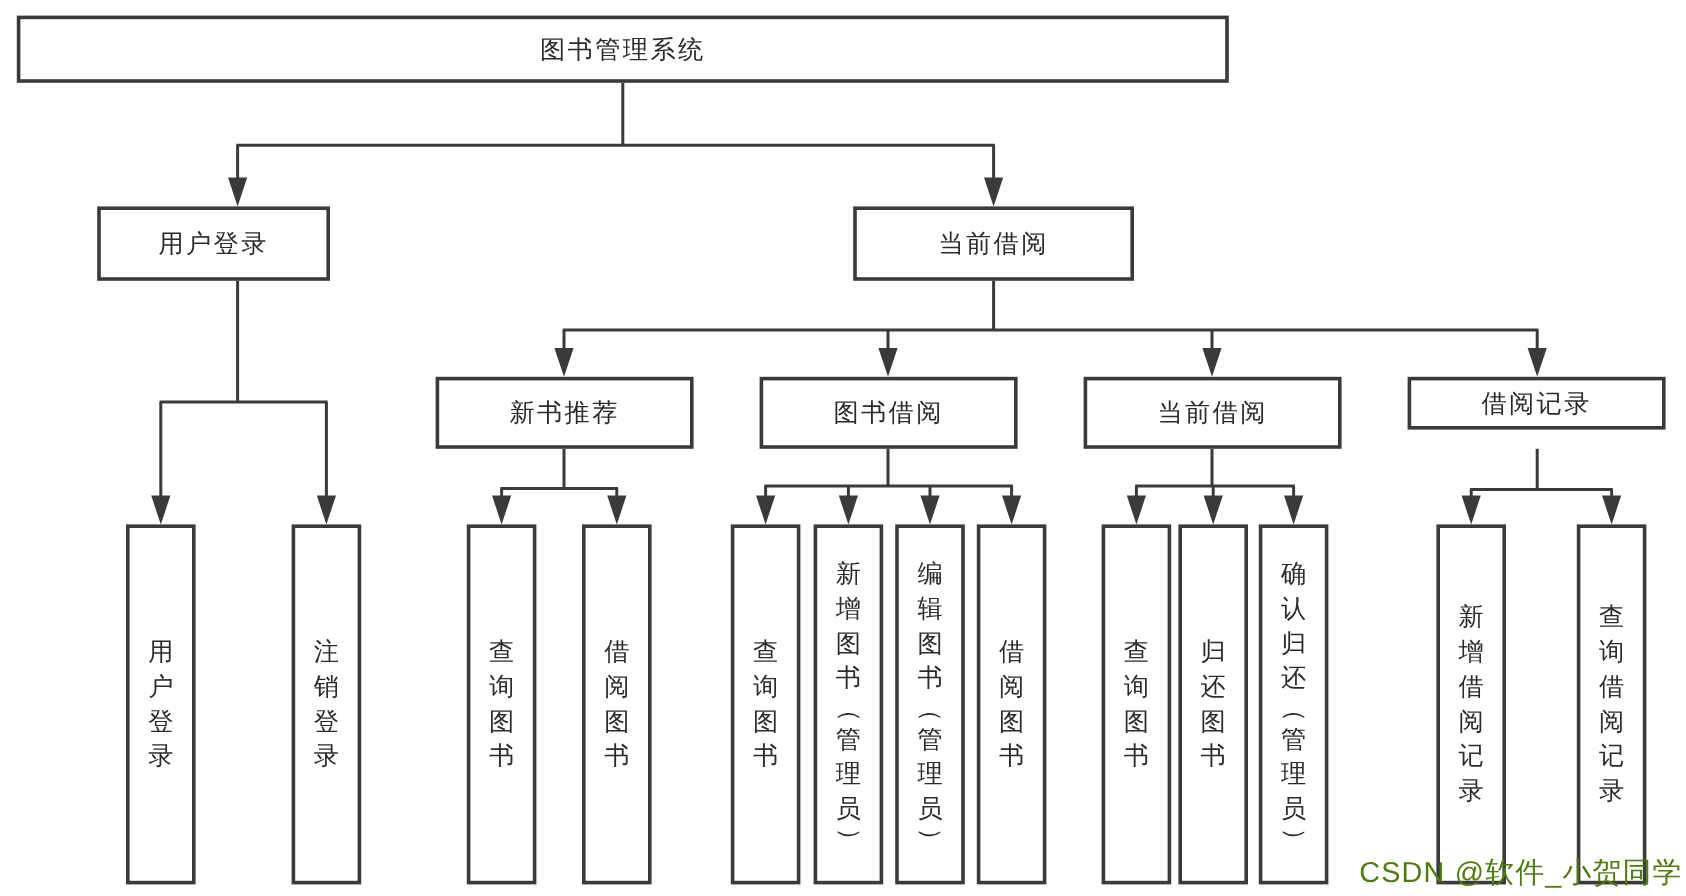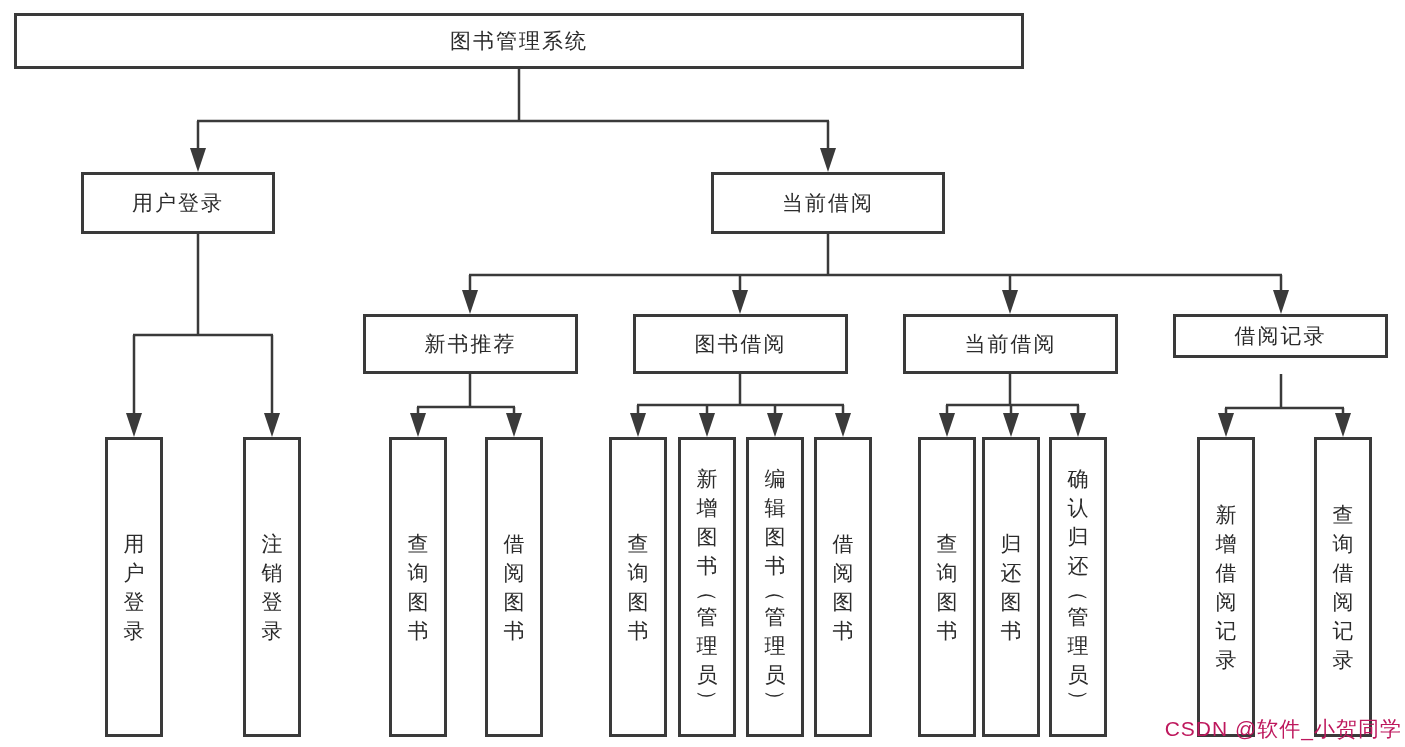--- a/index.html
+++ b/index.html
@@ -17,21 +17,21 @@
   }
   
   .leaf{width:58px;height:300px;top:437px;}
   .vtext{
     display:flex;flex-direction:column;align-items:center;justify-content:center;
     height:100%;width:100%;font-size:21px;color:#2b2b2b;letter-spacing:0;
   }
   .vtext span{display:block;height:29px;line-height:29px;text-align:center;}
   .vtext span.rot{transform:rotate(90deg);height:22px;line-height:22px;}
   .watermark{
-    position:absolute;right:3px;bottom:4px;font-size:21px;color:#be185d;
+    position:absolute;right:3px;bottom:4px;font-size:24px;color:#4d7c0f;
     letter-spacing:1px;z-index:10;white-space:nowrap;
   }
 </style>
 </head>
 <body>
 
 <div class="stage">
 
   <svg id="wires" width="1405" height="747">
       <line x1="519" y1="69" x2="519" y2="121" stroke="#3a3a3a" stroke-width="2.5"></line>

